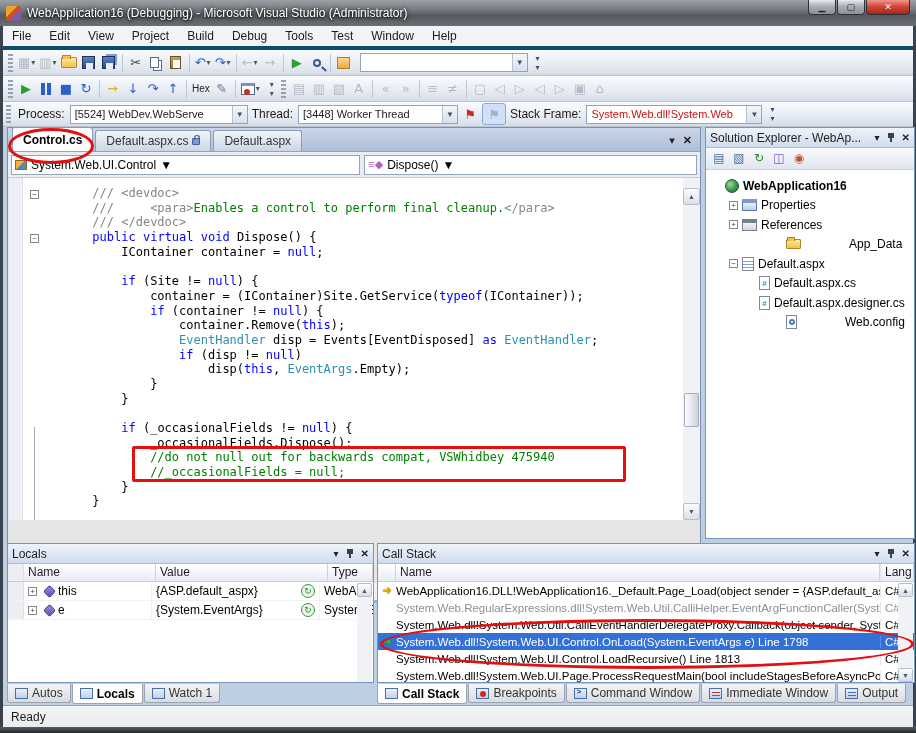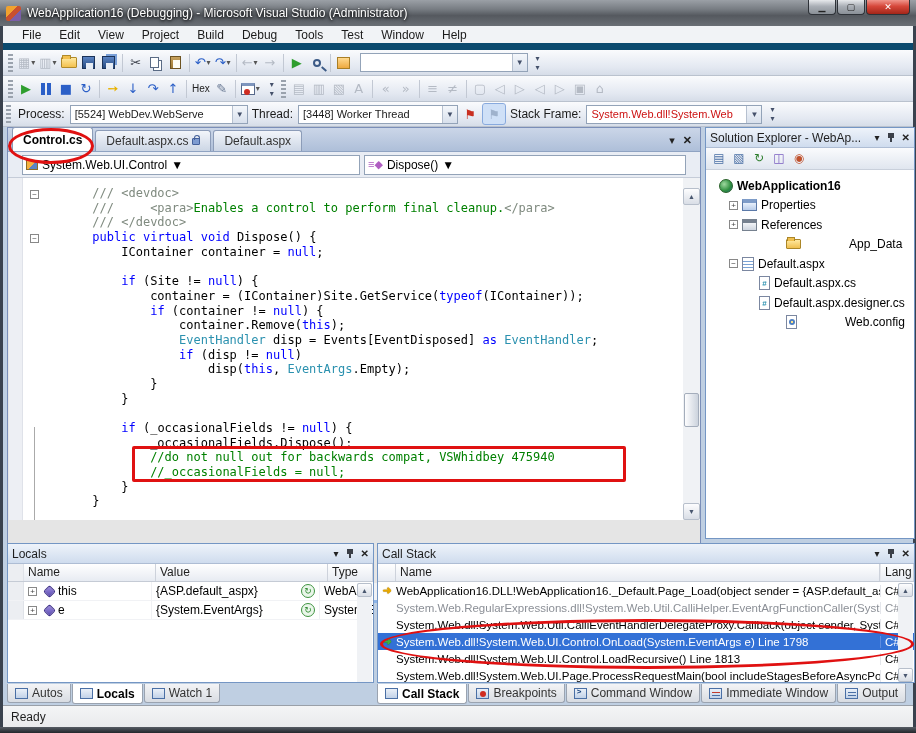--- a/index.html
+++ b/index.html
@@ -15,21 +15,21 @@
     background:linear-gradient(135deg,#f0a22e 0 38%,#c8502e 38% 62%,#7b5ea7 62%); }
   #title-text { color:#fff; font-size:12px; text-shadow:0 1px 3px #000, 0 0 4px #0008; white-space:nowrap; }
   #winbtns { position:absolute; right:6px; top:0; display:flex; gap:1px; }
   .wbtn { width:28px; height:15px; border:1px solid #2e3238; border-top:none; border-radius:0 0 4px 4px;
     background:linear-gradient(180deg,#e7e9ec,#a9aeb5 45%,#8a9097); color:#222; font-size:9px;
     display:flex; align-items:center; justify-content:center; }
   .wbtn.close { width:44px; background:linear-gradient(180deg,#f0968c,#d6473a 45%,#a32619); color:#fff; }
 
   
   #menubar { position:absolute; left:0; top:26px; width:910px; height:24px; background:#f1f3f6;
-    display:flex; align-items:center; padding-left:10px; border-bottom:7px solid #0c4a6e; }
+    display:flex; align-items:center; padding-left:0; border-bottom:4px solid #0c4a6e; }
   .mitem { font-size:12px; color:#1b1b1b; padding:3px 9px; }
 
   
   .toolbar { position:absolute; left:0; width:910px; height:26px;
     background:linear-gradient(180deg,#fafbfd,#e3e8f1 70%,#d6dde8); border-bottom:1px solid #bac2ce;
     display:flex; align-items:center; padding-left:2px; }
   #tb1 { top:50px; } #tb2 { top:76px; }
   .grip { width:5px; height:18px; margin:0 3px;
     background:repeating-linear-gradient(180deg,#9aa2ad 0 2px,transparent 2px 4px); }
   .tbtn { height:20px; min-width:20px; display:inline-flex; align-items:center; justify-content:center;
@@ -86,21 +86,21 @@
     background:linear-gradient(180deg,#f2f5fa,#ccd6e5); border:1px solid #8c9cb8; border-bottom:none;
     border-radius:3px 3px 0 0; margin-right:2px; position:relative; }
   .etab.act { height:24px; background:#fff; font-weight:bold; color:#000; z-index:2; }
   .lockic { width:8px; height:7px; background:#7d9bd0; border:1px solid #44609a; border-radius:1px; margin-left:4px; position:relative; }
   .lockic:before { content:""; position:absolute; left:1px; top:-4px; width:4px; height:4px;
     border:1px solid #44609a; border-bottom:none; border-radius:3px 3px 0 0; }
   #tabstrip-btns { margin-left:auto; display:flex; align-items:center; gap:8px; padding:0 8px 4px 0; }
   #tabstrip-btns span { font-size:11px; color:#222; }
 
   #navbar { position:absolute; left:0; top:24px; width:100%; height:26px; background:#e9edf4;
-    display:flex; align-items:center; gap:4px; padding:0 14px; border-bottom:1px solid #c5ccd8; }
+    display:flex; align-items:center; gap:4px; padding:0 3px; border-bottom:1px solid #c5ccd8; }
   .navcombo { height:20px; background:#fff; border:1px solid #93a3b8; display:flex; align-items:center; font-size:12px; }
   #nav-class { flex:1.05; } #nav-method { flex:1; }
   .navcombo .val { padding:0 4px; white-space:nowrap; overflow:hidden; }
   .clsic { width:12px; height:10px; margin-left:3px;
     background:linear-gradient(135deg,#f4b13f 0 50%,#5b84c4 50%); border:1px solid #8a6a23; }
   .methic { color:#b05ec2; font-size:11px; margin-left:3px; }
 
   #code-client { position:absolute; left:1px; top:50px; width:675px; height:342px; background:#fff; overflow:hidden; }
   #indmargin { position:absolute; left:0; top:0; width:14px; height:100%; background:#edeff4; border-right:1px solid #dfe2e9; }
   #code-lines { position:absolute; left:40px; top:8px; font-family:"DejaVu Sans Mono",monospace; font-size:12px; white-space:pre; }
@@ -506,21 +506,21 @@
           <span class="tg" style="color: rgb(46, 126, 46);">↻</span>
         </span>
         <span class="seic">
           <span class="tg" style="color: rgb(122, 94, 192);">◫</span>
         </span>
         <span class="seic">
           <span class="tg" style="color: rgb(192, 82, 46);">◉</span>
         </span>
       </div>
     <div id="se-tree">
-        <div class="trow" style="">
+        <div class="trow" style="padding-left: 6px;">
           <span class="exp-sp"></span>
           <span class="ti ti-project"></span>
           <span class="tlabel b">WebApplication16</span>
         </div>
         <div class="trow" style="padding-left: 23px;">
           <span class="exp">+</span>
           <span class="ti ti-properties"></span>
           <span class="tlabel">Properties</span>
         </div>
         <div class="trow" style="padding-left: 23px;">

